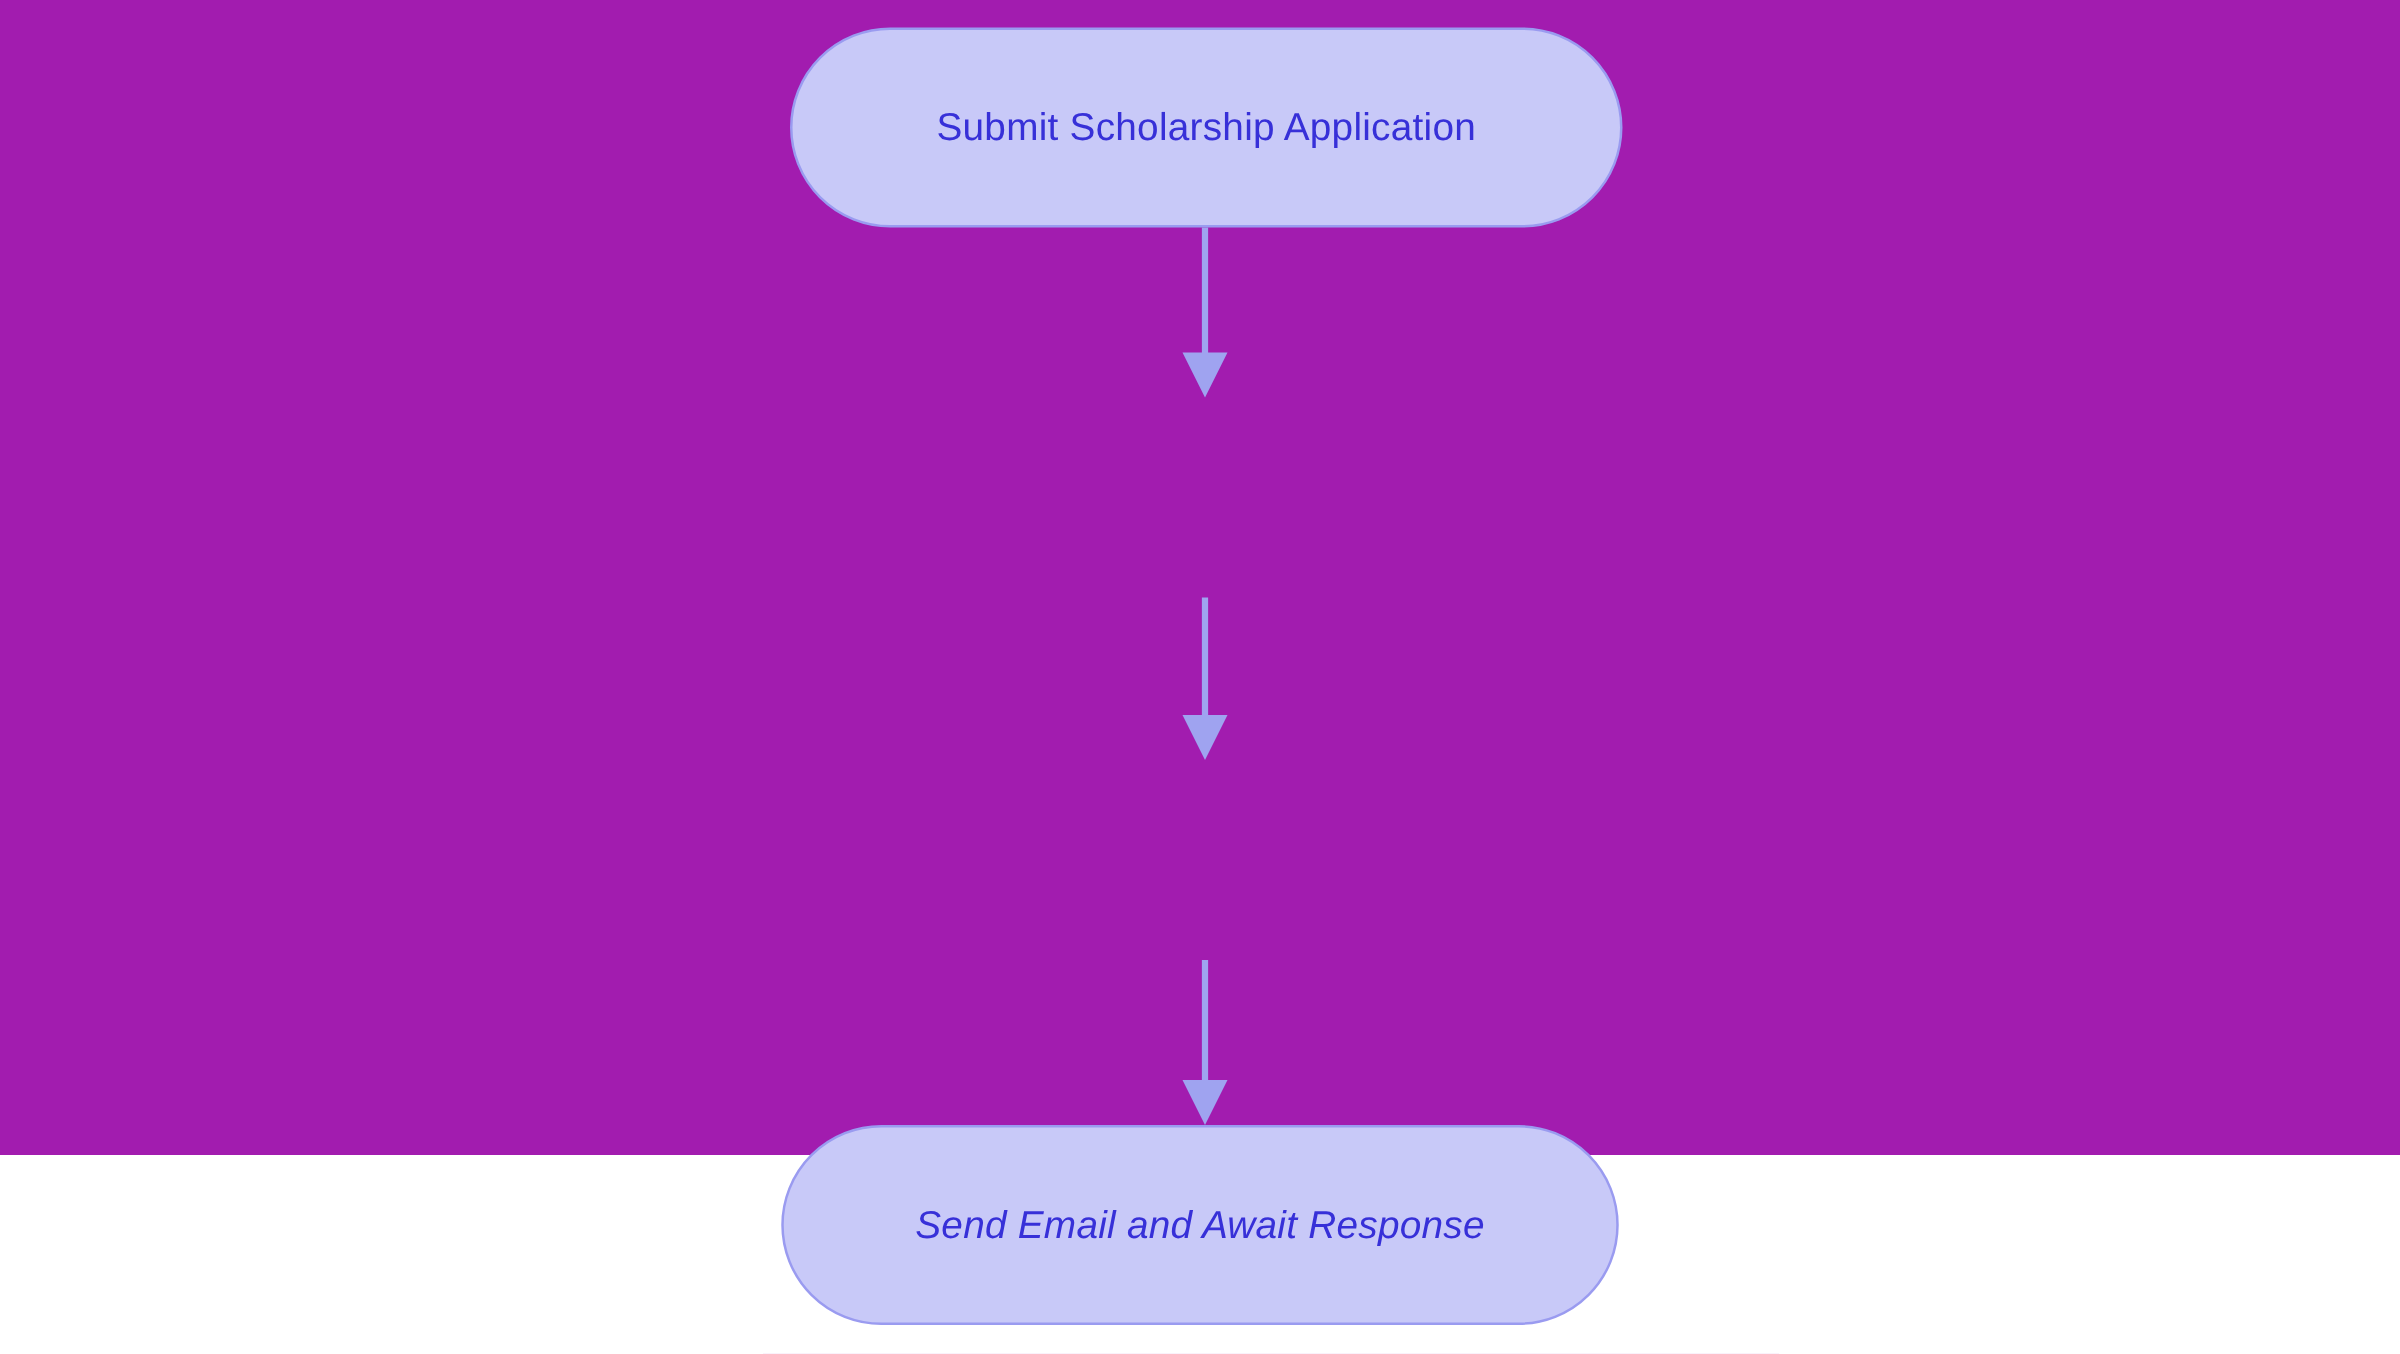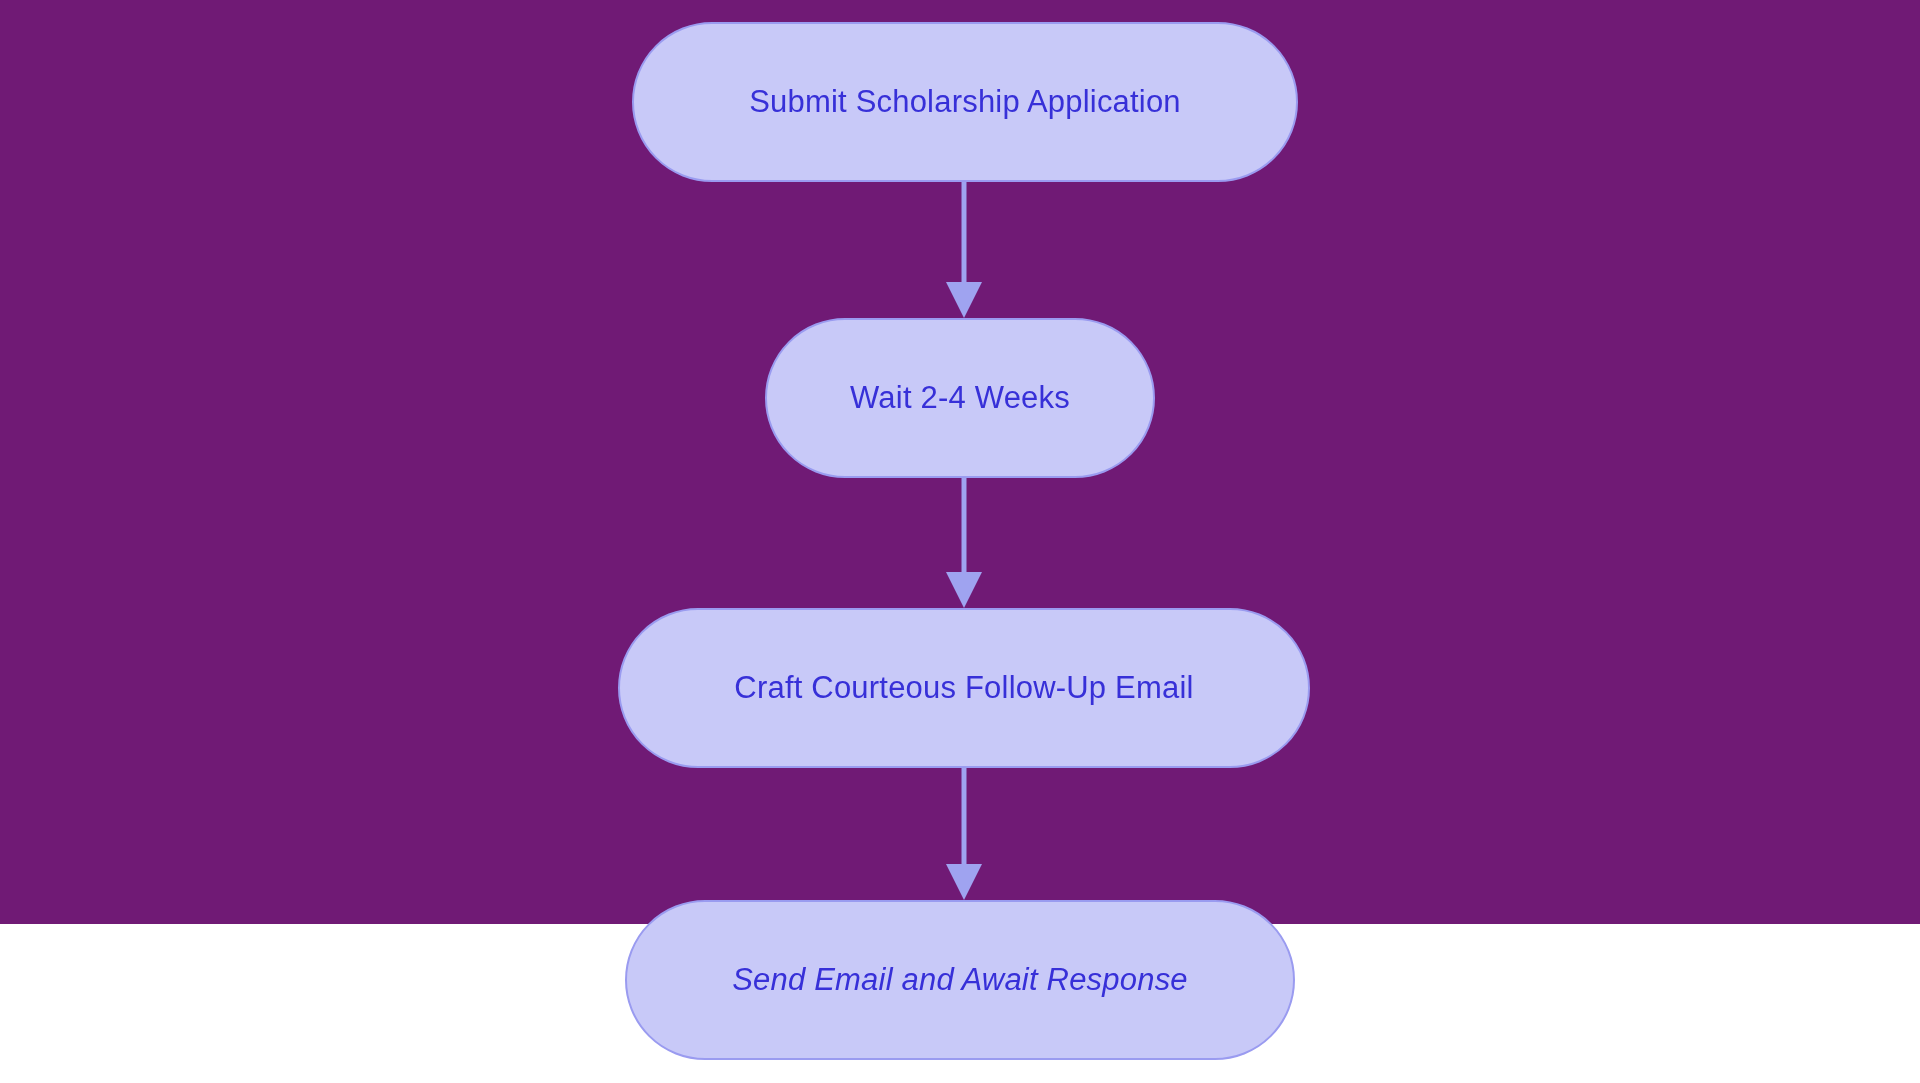--- a/index.html
+++ b/index.html
@@ -12,21 +12,21 @@
     width: 1920px;
     height: 1083px;
     overflow: hidden;
     font-family: "Liberation Sans", "DejaVu Sans", sans-serif;
   }
 
   #flowchart-canvas {
     position: relative;
     width: 1920px;
     height: 924px;
-    background: #701a75;
+    background: #a21caf;
   }
 
   
   .node {
     position: absolute;
     box-sizing: border-box;
     display: flex;
     align-items: center;
     justify-content: center;
     background: #c8c9f8;
@@ -110,25 +110,19 @@
     <g>
       <line class="connector-line" x1="964" y1="768" x2="964" y2="866"></line>
       <polygon class="connector-head" points="946,864 982,864 964,900"></polygon>
     </g>
   </svg>
 
   <div class="node" id="node-submit-application">
     <span class="node-label">Submit Scholarship Application</span>
   </div>
 
-  <div class="node" id="node-wait-weeks">
-    <span class="node-label">Wait 2-4 Weeks</span>
-  </div>
 
-  <div class="node" id="node-craft-email">
-    <span class="node-label">Craft Courteous Follow-Up Email</span>
-  </div>
 
   <div class="node" id="node-send-email">
     <span class="node-label">Send Email and Await Response</span>
   </div>
 
 </div>
 
 </body></html>

